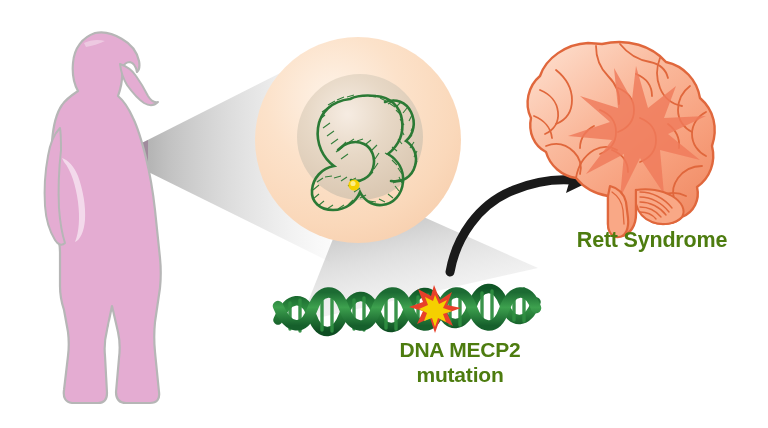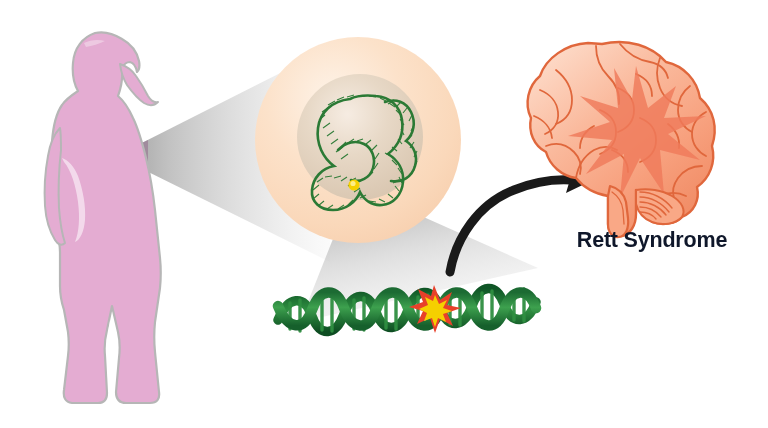--- a/index.html
+++ b/index.html
@@ -19,21 +19,21 @@
     position: absolute;
     left: 0;
     top: 0;
     width: 768px;
     height: 428px;
   }
   .caption {
     position: absolute;
     font-family: "Liberation Sans", sans-serif;
     font-weight: bold;
-    color: #0f172a;
+    color: #4d7c0f;
     text-align: center;
     letter-spacing: -0.2px;
     white-space: pre-line;
     line-height: 1.18;
   }
   #dna-caption {
     left: 330px;
     top: 338px;
     width: 260px;
     font-size: 21px;
@@ -395,16 +395,18 @@
       <path d="M610 186
                C 618 188, 624 194, 626 202
                L 628 218
                C 629 228, 626 236, 619 237
                C 612 238, 608 232, 608 224
                L 608 196 Z" fill="#f9a886" stroke="#e0673c" stroke-width="2.2" stroke-linejoin="round"></path>
       <path d="M612 192 C 618 196, 622 202, 623 210 L 624 224" fill="none" stroke="#e0673c" stroke-width="1.3" stroke-linecap="round"></path>
     </g>
   </svg>
 
+  <div class="caption" id="dna-caption">DNA MECP2
+mutation</div>
 
   <div class="caption" id="rett-caption">Rett Syndrome</div>
 
 </div>
 
 </body></html>

